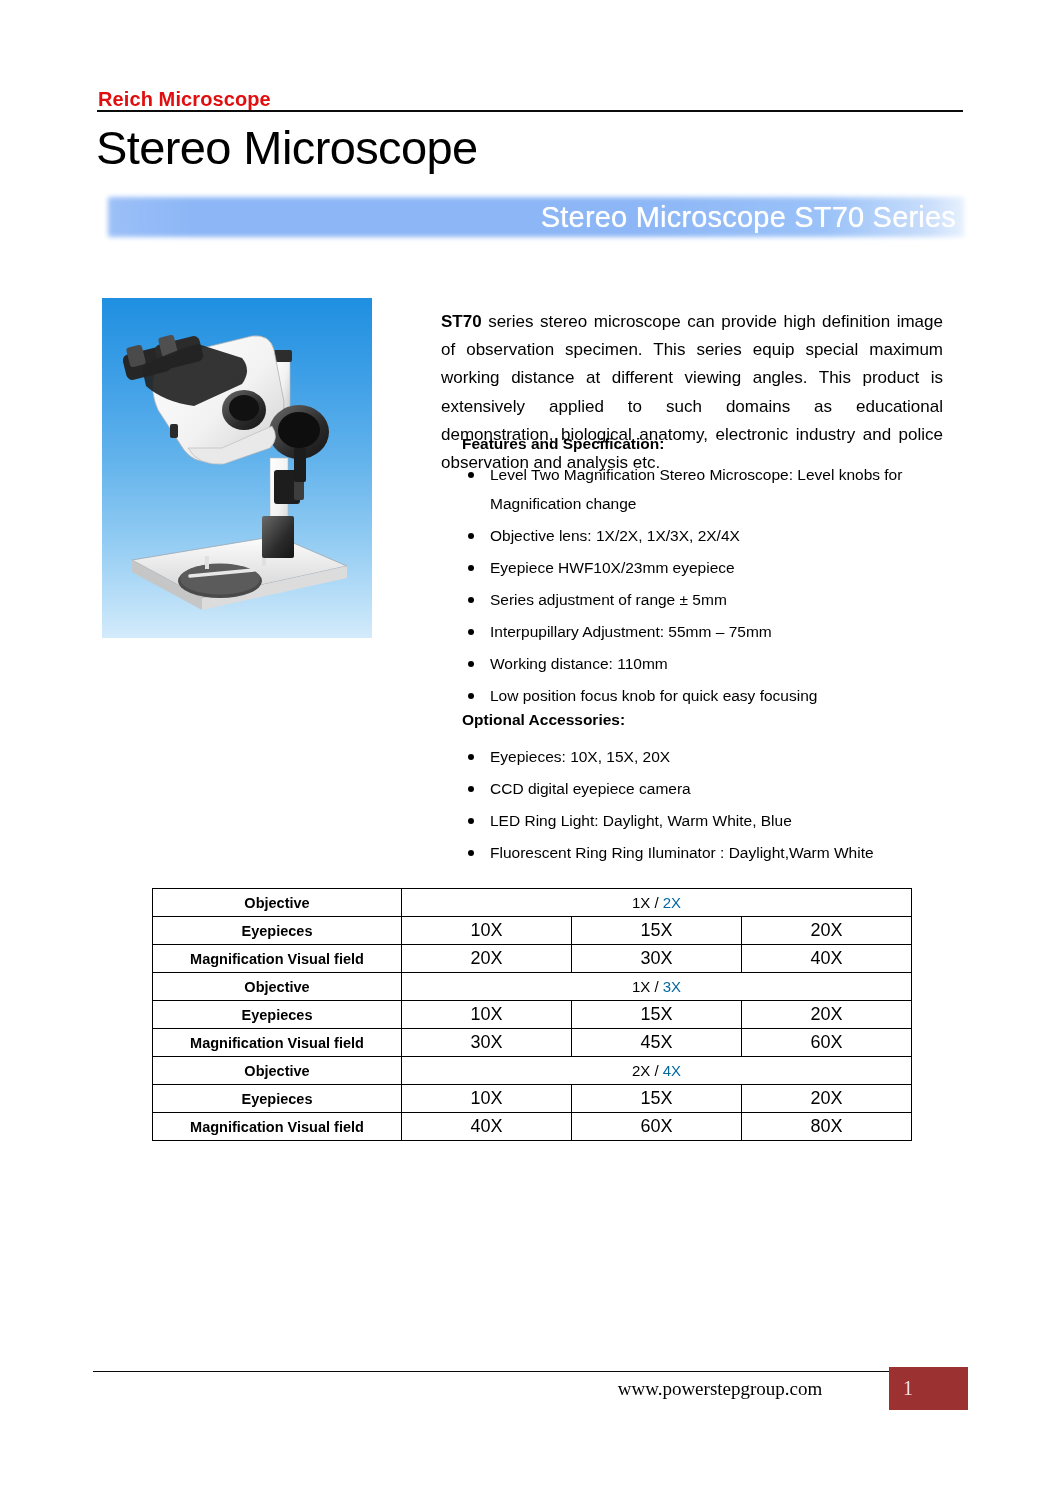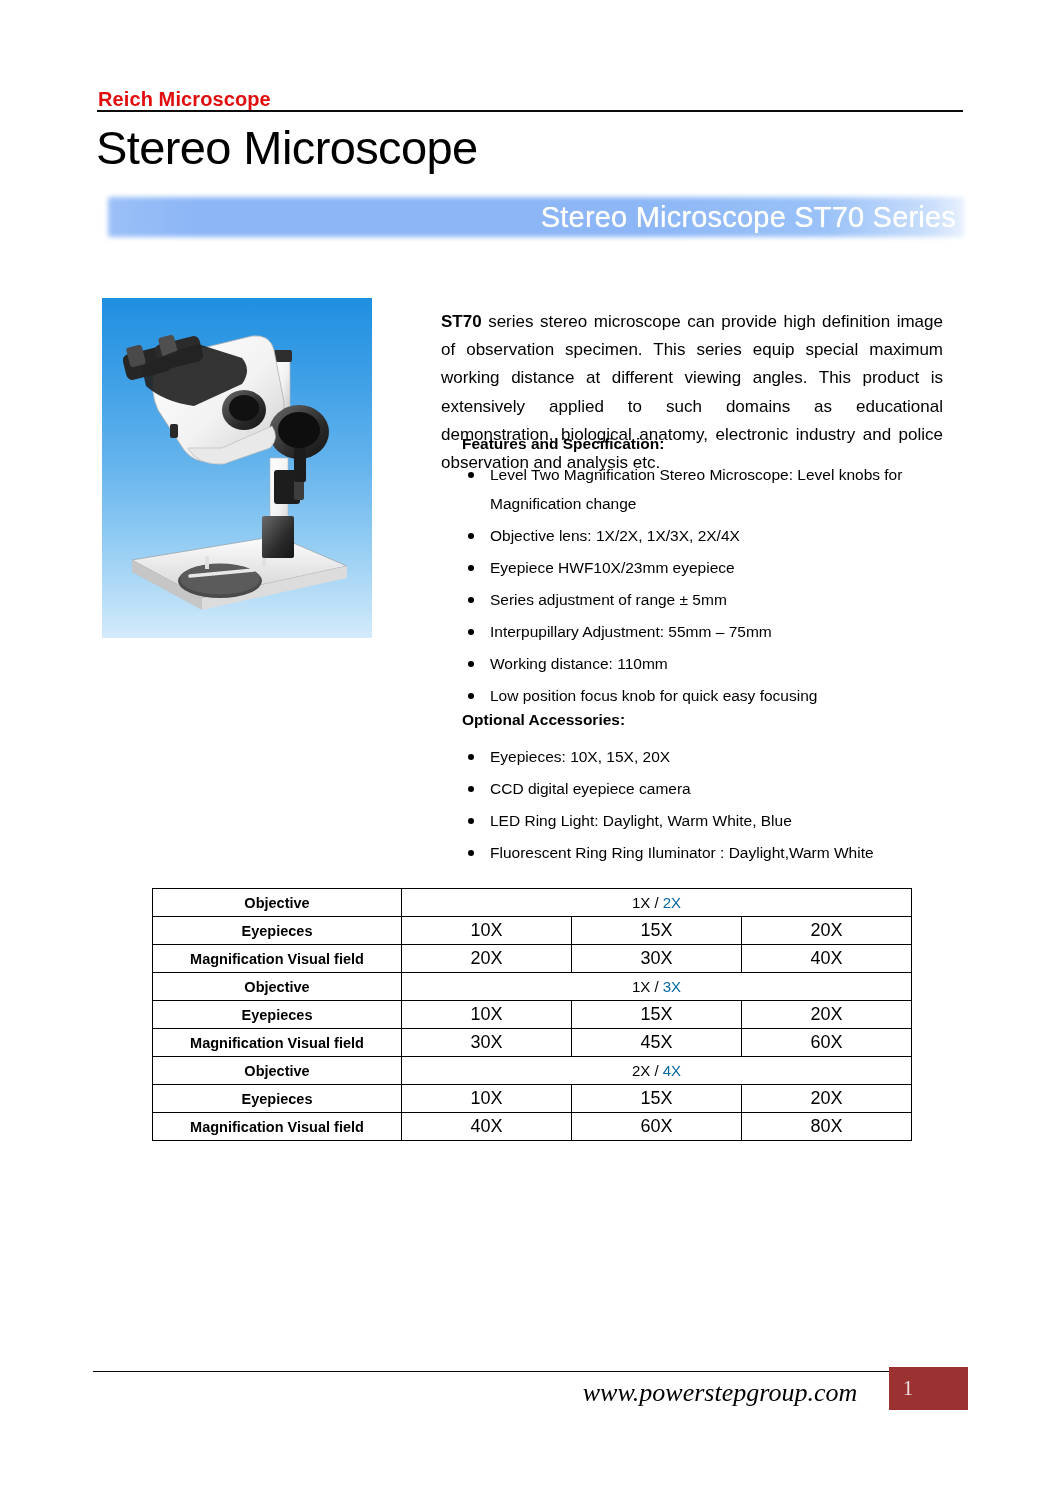--- a/index.html
+++ b/index.html
@@ -198,24 +198,23 @@
     height: 0;
     border-top: 1.6px solid #0b0b0b;
   }
   .footer-url {
     position: absolute;
     left: 560px;
     top: 1378px;
     width: 320px;
     text-align: center;
     font-family: "Liberation Serif", serif;
-    font-size: 26px;
+    font-size: 19px;
     color: #000000;
     white-space: nowrap;
-    font-style: italic;
   }
   .page-num-box {
     position: absolute;
     left: 889px;
     top: 1367px;
     width: 79px;
     height: 43px;
     background: #9C3132;
   }
   .page-num {

